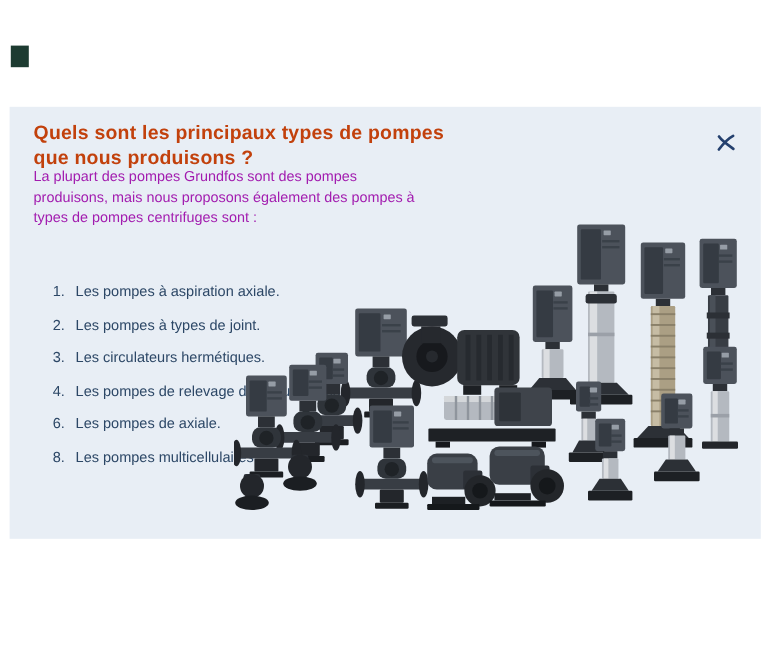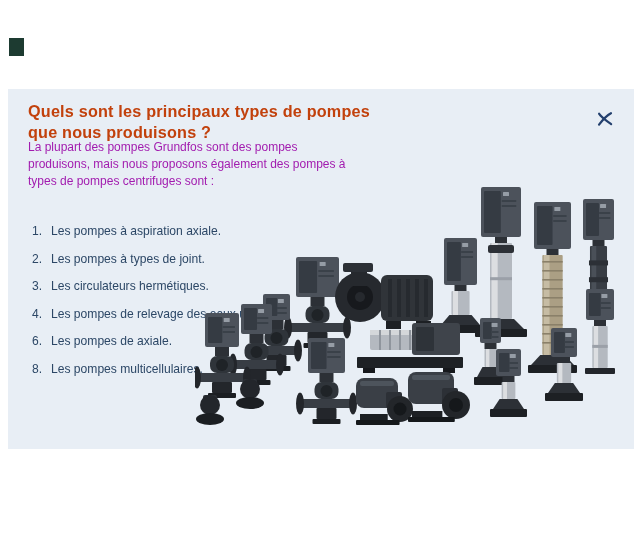--- a/index.html
+++ b/index.html
@@ -20,21 +20,21 @@
     position:absolute;left:20px;top:12px;width:440px;
     color:#c2410c;font-weight:bold;font-size:16.2px;line-height:21px;
     letter-spacing:0.2px;
   }
   .intro{
     position:absolute;left:20px;top:50px;width:330px;
     color:#a21caf;font-size:12px;line-height:17.2px;
   }
   .pump-list{
     position:absolute;left:20px;top:131px;width:300px;
-    margin:4px;padding:0;list-style:none;
+    margin:16px;padding:0;list-style:none;
     color:#2c4766;font-size:12.1px;
   }
   .pump-list li{height:27.6px;line-height:15px;}
   .pump-list .num{display:inline-block;width:19px;}
   .logo{
     position:absolute;left:588px;top:21px;width:18px;height:18px;
   }
   .pumps{
     position:absolute;left:187px;top:86px;width:445px;height:290px;
   }

